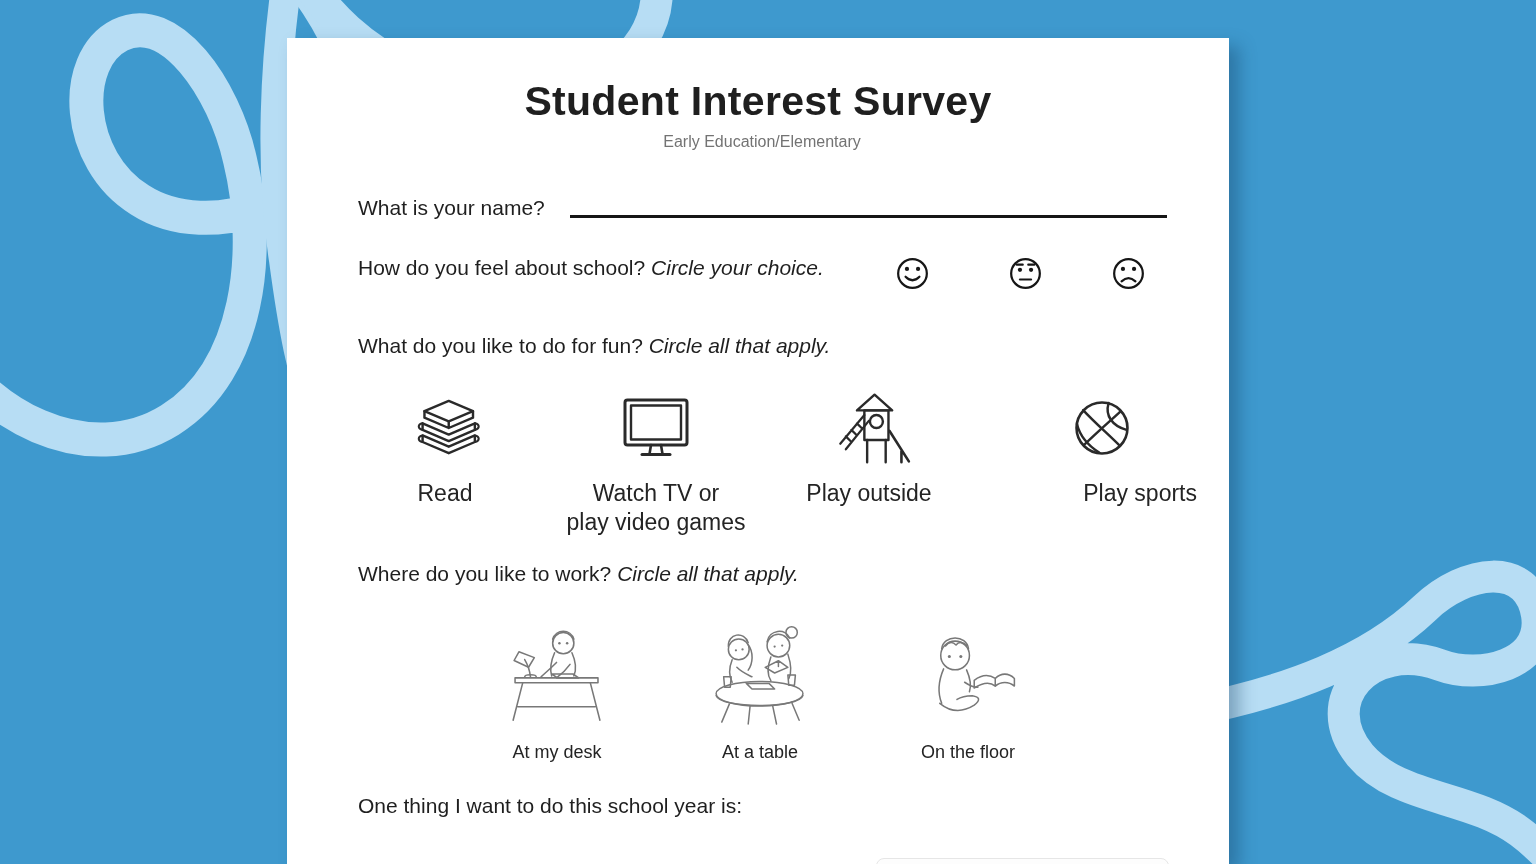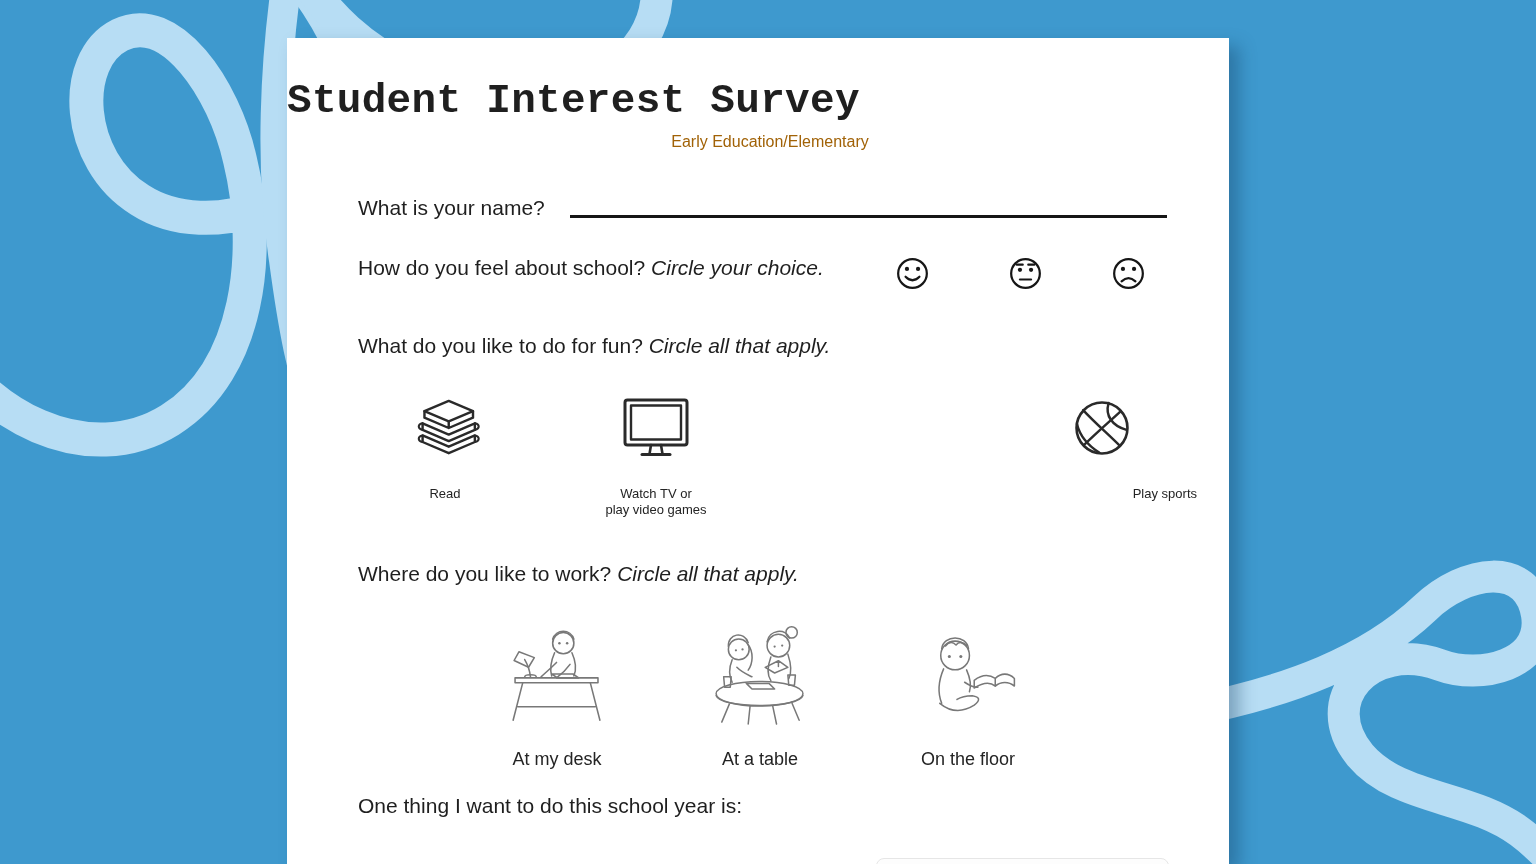--- a/index.html
+++ b/index.html
@@ -10,45 +10,45 @@
   }
   .squiggles { position:absolute; left:0; top:0; width:1536px; height:864px; z-index:0; }
   .squiggles path { fill:none; stroke: var(--color-squiggle, #B7DDF4); stroke-linecap:round; }
 
   .paper {
     position:absolute; left:287px; top:38px; width:942px; height:826px; z-index:1;
     background: var(--color-paper, #fff);
     box-shadow: 10px 8px 16px rgba(15,55,90,0.35);
   }
   .title {
-    position:absolute; top:40px; left:0; width:100%; 
-    font-size:41px; font-weight:700; letter-spacing:0.3px; color: var(--color-text, #1f1f1f); font-family: Liberation Mono, monospace;
+    position:absolute; top:40px; left:0; width:100%; text-align:center;
+    font-size:41px; font-weight:700; letter-spacing:0.3px; color: var(--color-text, #1f1f1f);
   }
   .subtitle {
-    position:absolute; top:95px; left:12px; width:100%; text-align:center;
-    font-size:16px; color:#a16207;
+    position:absolute; top:95px; left:4px; width:100%; text-align:center;
+    font-size:16px; color:#737373;
   }
   .q { position:absolute; left:71px; font-size:21px; line-height:28px; color: var(--color-text, #1f1f1f); white-space:nowrap; }
   .q .instr { font-style:italic; }
   .q-name { top:156px; }
   .name-line { position:absolute; left:283px; top:157px; width:597px; height:20px; border-bottom:3px solid #161616; cursor:text; }
   .q-feel { top:216px; }
   .face { position:absolute; top:217px; width:37px; height:37px; cursor:pointer; }
   .face svg { width:100%; height:100%; }
   .face .ln { fill:none; stroke:#161616; stroke-width:2.4; stroke-linecap:round; }
   .face .dot { fill:#161616; stroke:none; }
   .face-happy { left:607px; } .face-neutral { left:720px; } .face-sad { left:823px; }
 
   .q-fun { top:294px; }
   .opt { position:absolute; top:352px; width:190px; text-align:center; cursor:pointer; }
   .opt-read { left:63px; } .opt-tv { left:274px; } .opt-outside { left:487px; } .opt-sports { left:720px;text-align:right; }
   .icon-box { height:76px; display:flex; align-items:center; justify-content:center; }
   .icon-box svg .ln { fill:none; stroke: var(--color-line-art, #2a2a2a); stroke-linecap:round; stroke-linejoin:round; }
   .icon-box svg .fw { fill:#fff; stroke: var(--color-line-art, #2a2a2a); stroke-linejoin:round; }
-  .opt-label { margin-top:20px; font-size:13px; line-height:1.25; color:#242424; white-space:pre-line; }
+  .opt-label { margin-top:13px; font-size:23px; line-height:1.25; color:#242424; white-space:pre-line; }
 
   .q-work { top:522px; }
   .wopt { position:absolute; top:578px; width:200px; text-align:center; cursor:pointer; }
   .wopt-desk { left:170px; } .wopt-table { left:373px; } .wopt-floor { left:581px; }
   .illus-box { height:112px; display:flex; align-items:flex-end; justify-content:center; }
   .illus-box svg .ln { fill:none; stroke: var(--color-illustration, #777); stroke-width:1.6; stroke-linecap:round; stroke-linejoin:round; }
   .illus-box svg .dot { fill: var(--color-illustration, #777); stroke:none; }
   .wopt .opt-label { font-size:18px; }
 
   .q-goal { top:754px; }
@@ -126,20 +126,33 @@
         <rect class="ln" stroke-width="3" x="9" y="7" width="62" height="45" rx="2.5"></rect>
         <rect class="ln" stroke-width="2.4" x="15" y="12.5" width="50" height="34"></rect>
         <path class="ln" stroke-width="2.6" d="M35 52 L33.5 61 M45 52 L46.5 61"></path>
         <path class="ln" stroke-width="3" d="M26 61.5 H54"></path>
       </svg>
     </div>
     <div class="opt-label">Watch TV or
 play video games</div>
   </div>
 
+  <div class="opt opt-outside">
+    <div class="icon-box">
+      <svg width="88" height="76" viewBox="0 0 92 82">
+        <path class="ln" stroke-width="2.6" d="M33 22 L52 5 L71 22 Z"></path>
+        <rect class="ln" stroke-width="2.6" x="41" y="22" width="26" height="32"></rect>
+        <circle class="ln" stroke-width="2.6" cx="54" cy="34" r="7"></circle>
+        <path class="ln" stroke-width="2.6" d="M44 54 V78 M64 54 V78"></path>
+        <path class="ln" stroke-width="2.8" d="M68 44 L89 77 M81 66 V78"></path>
+        <path class="ln" stroke-width="2.4" d="M41 27 L15 58 M46 33 L21 64 M33 36 L38 41 M27 43 L32 48 M21 50 L26 55"></path>
+      </svg>
+    </div>
+    <div class="opt-label">Play outside</div>
+  </div>
 
   <div class="opt opt-sports">
     <div class="icon-box">
       <svg width="66" height="66" viewBox="0 0 70 70">
         <circle class="ln" stroke-width="2.8" cx="35" cy="35" r="27"></circle>
         <path class="ln" stroke-width="2.6" d="M15 16 C27 29 41 41 54 54"></path>
         <path class="ln" stroke-width="2.6" d="M55 17 C42 29 28 41 16 53"></path>
         <path class="ln" stroke-width="2.6" d="M42 8.5 C38 22 46 33 61 37"></path>
         <path class="ln" stroke-width="2.6" d="M8.5 31 C12 45 21 54 32 61"></path>
       </svg>

